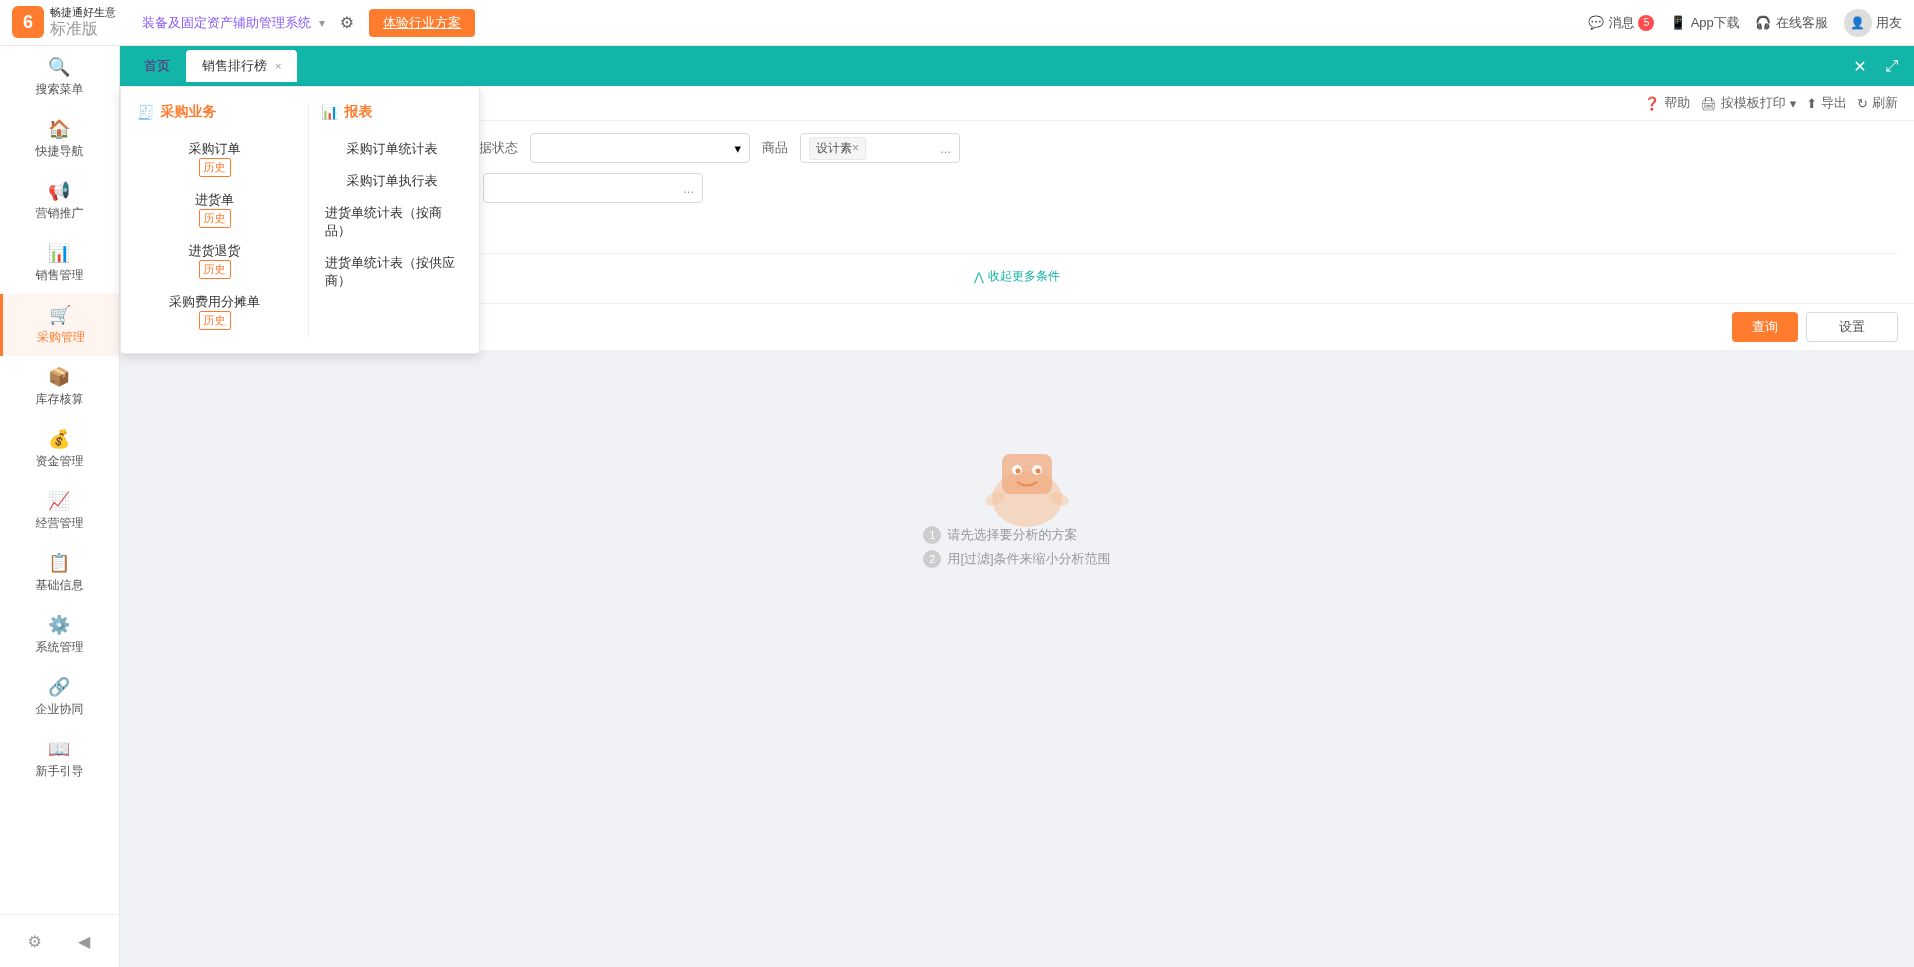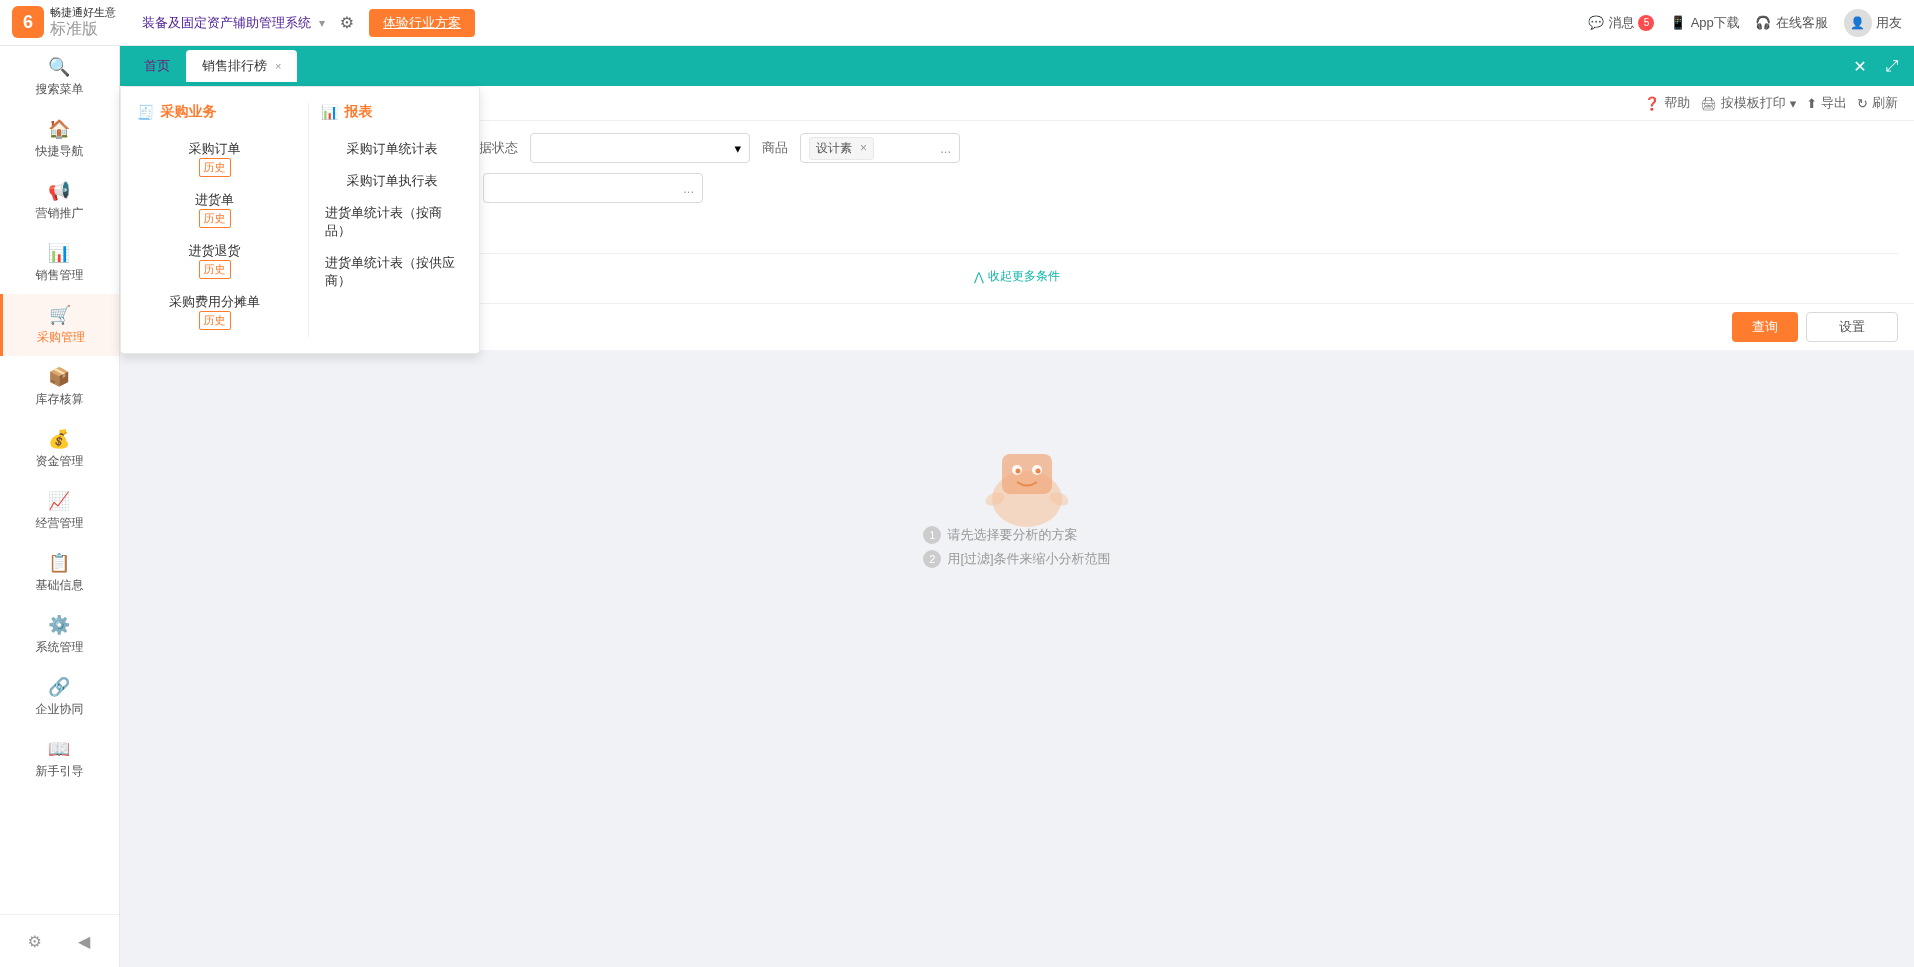--- a/index.html
+++ b/index.html
@@ -33,21 +33,21 @@
     .logo-text { font-size: 11px; color: #333; line-height: 1.3; }
     .logo-sub { font-size: 16px; color: #999; }
     .header-middle {
       flex: 1;
       display: flex;
       align-items: center;
       gap: 8px;
     }
     .system-title {
       font-size: 13px;
-      color: #4c1d95;
+      color: #8b5cf6;
       margin-left: 10px;
     }
     .header-dropdown {
       cursor: pointer;
       color: #999;
       font-size: 12px;
     }
     .header-gear {
       width: 28px; height: 28px;
       display: flex; align-items: center; justify-content: center;
@@ -212,21 +212,21 @@
       border-radius: 4px;
       padding: 4px 8px;
       font-size: 13px;
       min-width: 120px;
       height: 30px;
       display: flex; align-items: center; justify-content: space-between;
       background: #fff;
       cursor: pointer;
     }
     .filter-tag {
-      display: inline-flex; align-items: center; gap: 8px;
+      display: inline-flex; align-items: center; gap: 0;
       background: #f5f5f5;
       border: 1px solid #e8e8e8;
       border-radius: 3px;
       padding: 2px 6px;
       font-size: 12px;
       color: #555;
     }
     .filter-tag-x { color: #999; cursor: pointer; }
     .collapse-btn {
       display: flex; align-items: center; justify-content: center;

